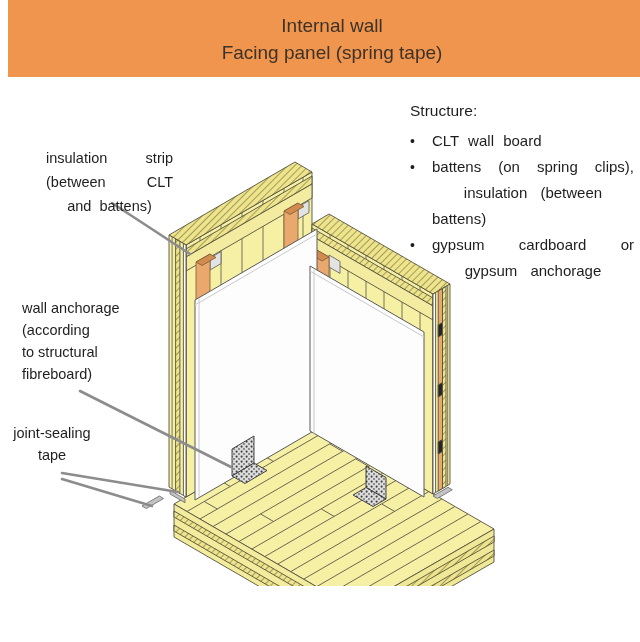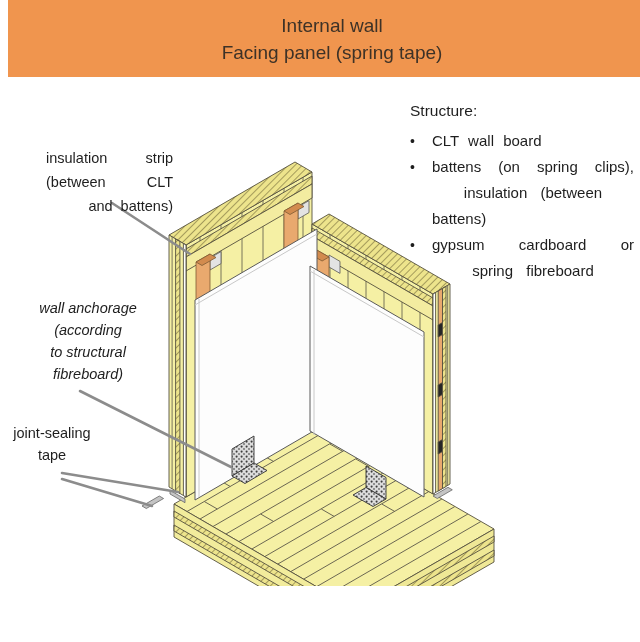--- a/index.html
+++ b/index.html
@@ -19,23 +19,23 @@
   .s-bullet{width:22px;flex:0 0 22px;font-size:14px;}
   .s-lines{flex:1;}
   .jfull{text-align:justify;text-align-last:justify;}
   .ws4{word-spacing:4px;}
   .ws5{word-spacing:5px;}
   .ws9{word-spacing:9px;text-align:center;}
 
   
   .ann{position:absolute;font-size:14.5px;color:#1e1e1e;}
   .ann1{left:46px;top:146px;width:127px;line-height:24px;}
-  .ann2{left:22px;top:297px;width:132px;line-height:22px;text-align:center;font-style:italic;}
+  .ann2{left:22px;top:297px;width:132px;line-height:22px;}
   .ann3{left:4px;top:422px;width:96px;line-height:22px;text-align:center;}
-  .ctr{text-align:right;}
+  .ctr{text-align:center;}
 
   svg{position:absolute;left:0;top:0;}
 </style>
 </head>
 <body>
 
 <div class="stage">
 
   <svg width="640" height="642" viewBox="0 0 640 642">
     <defs>
@@ -154,21 +154,21 @@
       <div class="s-lines">
         <div class="jfull">battens (on spring clips),</div>
         <div class="ws9">insulation (between</div>
         <div>battens)</div>
       </div>
     </div>
     <div class="s-item">
       <span class="s-bullet">•</span>
       <div class="s-lines">
         <div class="jfull">gypsum cardboard or</div>
-        <div class="ws9">spring fibreboard</div>
+        <div class="ws9">gypsum anchorage</div>
       </div>
     </div>
   </div>
 
   <div class="ann ann1">
     <div class="jfull">insulation strip</div>
     <div class="jfull">(between CLT</div>
     <div class="ctr ws4">and battens)</div>
   </div>
 

